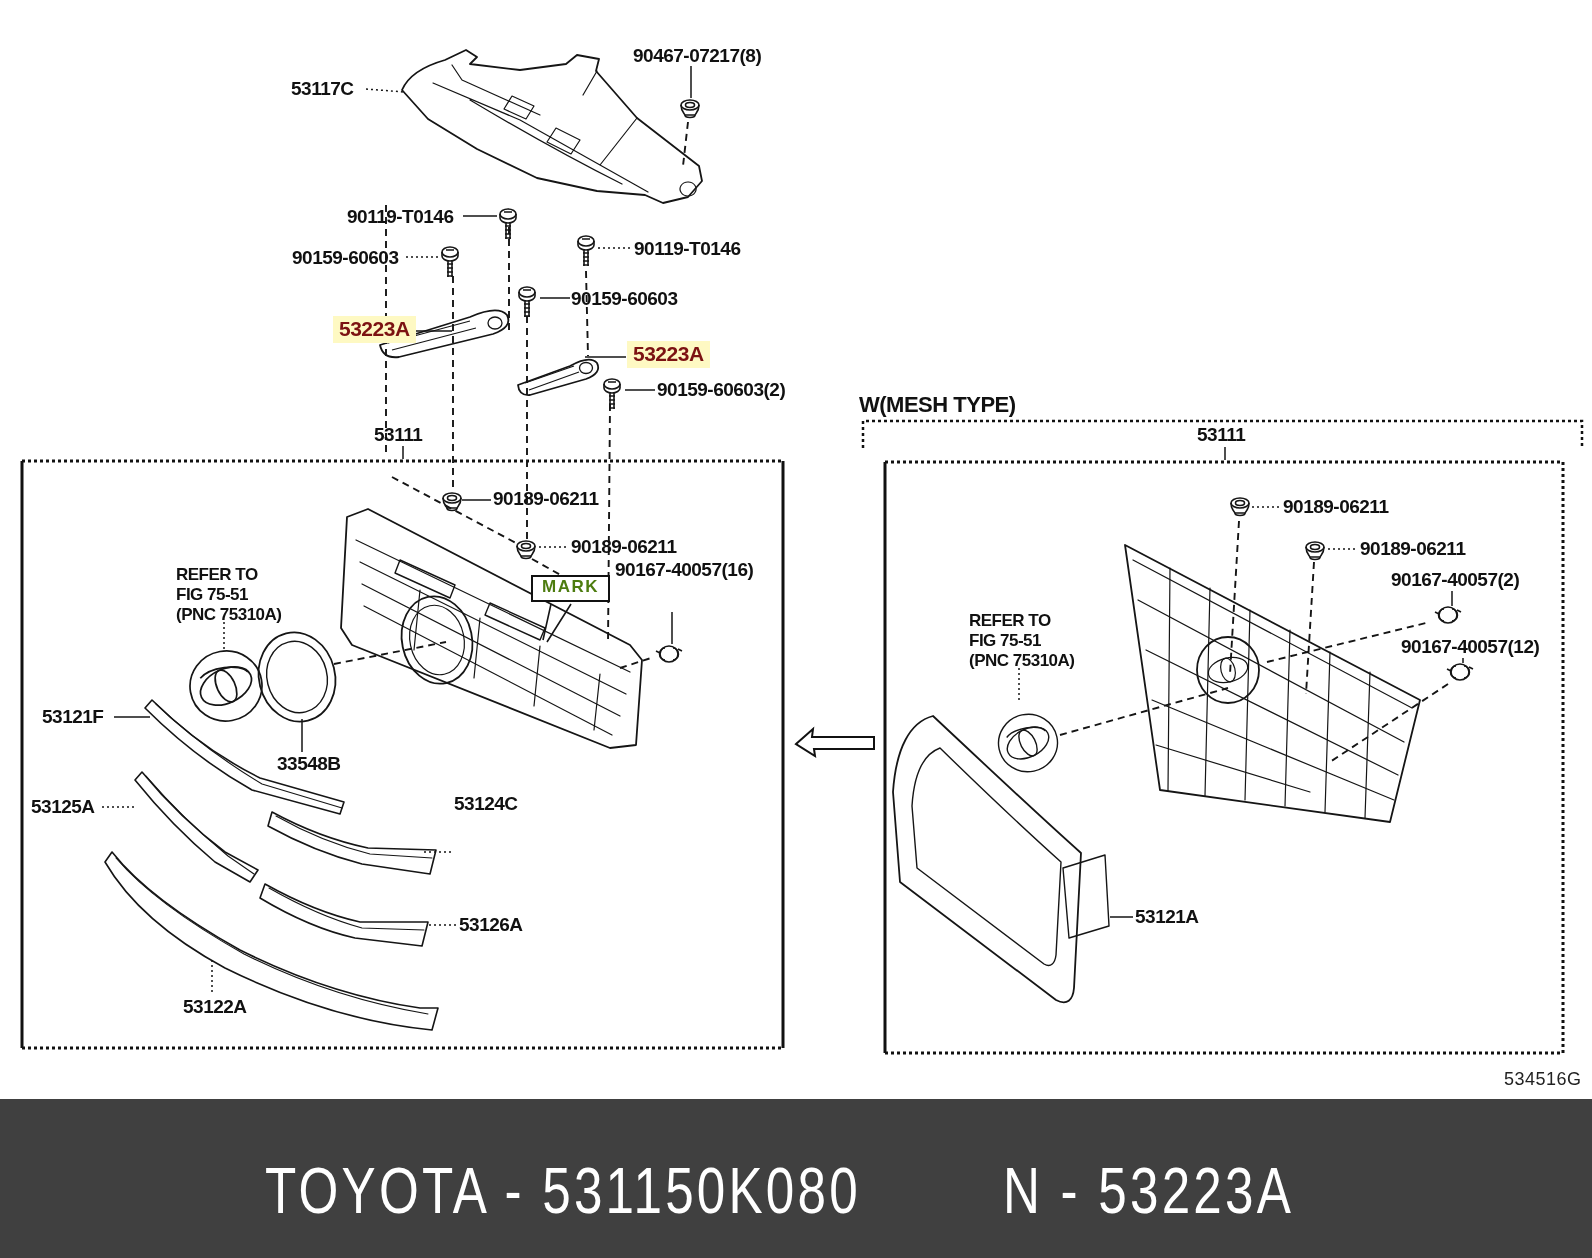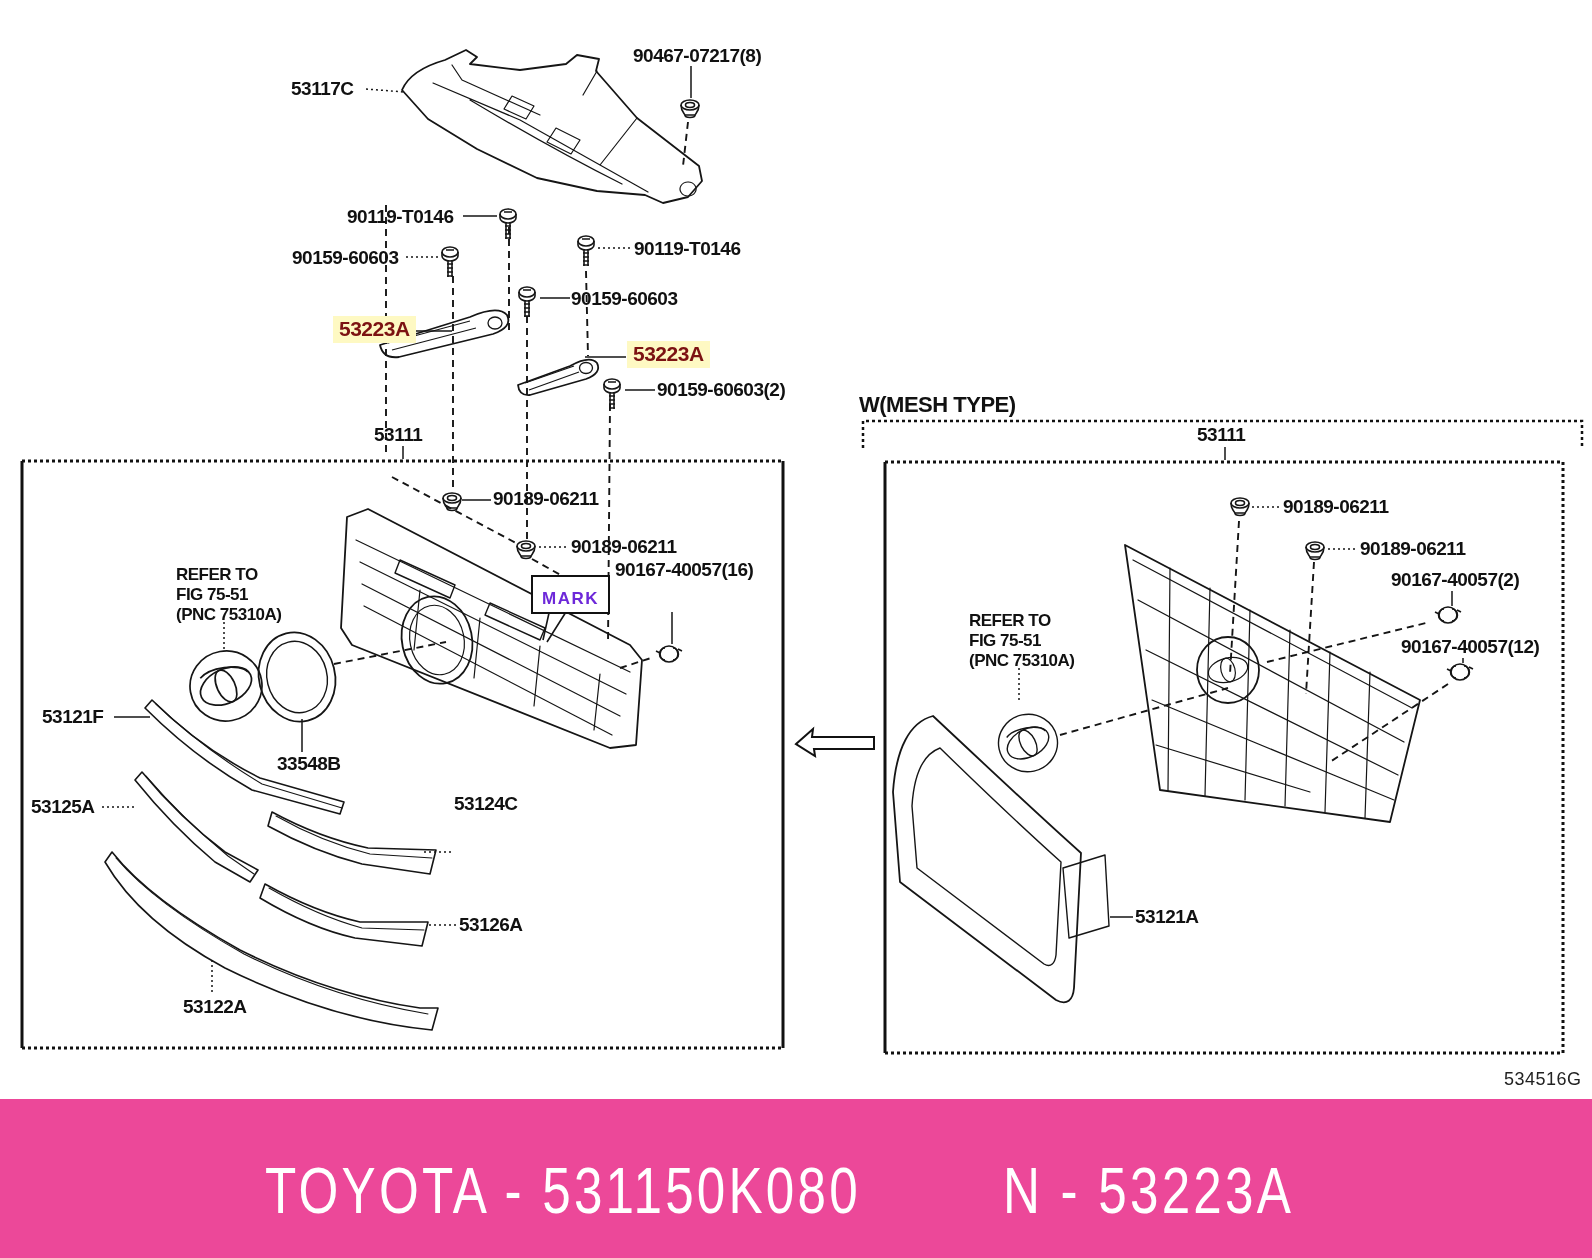--- a/index.html
+++ b/index.html
@@ -6,25 +6,25 @@
   .stage{position:relative;width:1592px;height:1258px;background:#ffffff;overflow:hidden;
          font-family:"Liberation Sans",sans-serif;}
   svg.artlayer{position:absolute;left:0;top:0;z-index:1;}
   .lbl{position:absolute;z-index:3;font:bold 19px "Liberation Sans",sans-serif;color:#111;
        letter-spacing:-0.5px;white-space:nowrap;line-height:20px;}
   .hl{background:#fef9c3;color:#7c1212;padding:2px 6px 3px 6px;font-size:21px;line-height:22px;}
   .refer{position:absolute;z-index:3;font:bold 17px/20px "Liberation Sans",sans-serif;
          color:#111;letter-spacing:-0.5px;white-space:nowrap;}
   .mark-box{position:absolute;z-index:3;border:2.5px solid #111;background:#fff;
             font:bold 17px/18px "Liberation Sans",sans-serif;letter-spacing:1.5px;
-            padding:13px 9px 4px 9px;color:#6d28d9;}
+            padding:1px 9px 4px 9px;color:#4d7c0f;}
   .wmesh{font-size:22px;}
   .fig-code{position:absolute;z-index:3;font:18px "Liberation Sans",sans-serif;color:#222;
             letter-spacing:0.5px;}
-  .banner{position:absolute;z-index:4;left:0;top:1099px;width:1592px;height:159px;background:#ec4899;}
+  .banner{position:absolute;z-index:4;left:0;top:1099px;width:1592px;height:159px;background:#404040;}
   .banner .bt{position:absolute;top:55px;color:#ffffff;font:64px "Liberation Sans",sans-serif;
               letter-spacing:4px;transform:scaleX(0.8);transform-origin:left top;white-space:nowrap;}
 </style>
 </head>
 <body>
 
 <div class="stage">
 
 <svg class="artlayer" width="1592" height="1258" viewBox="0 0 1592 1258">
   <defs>

